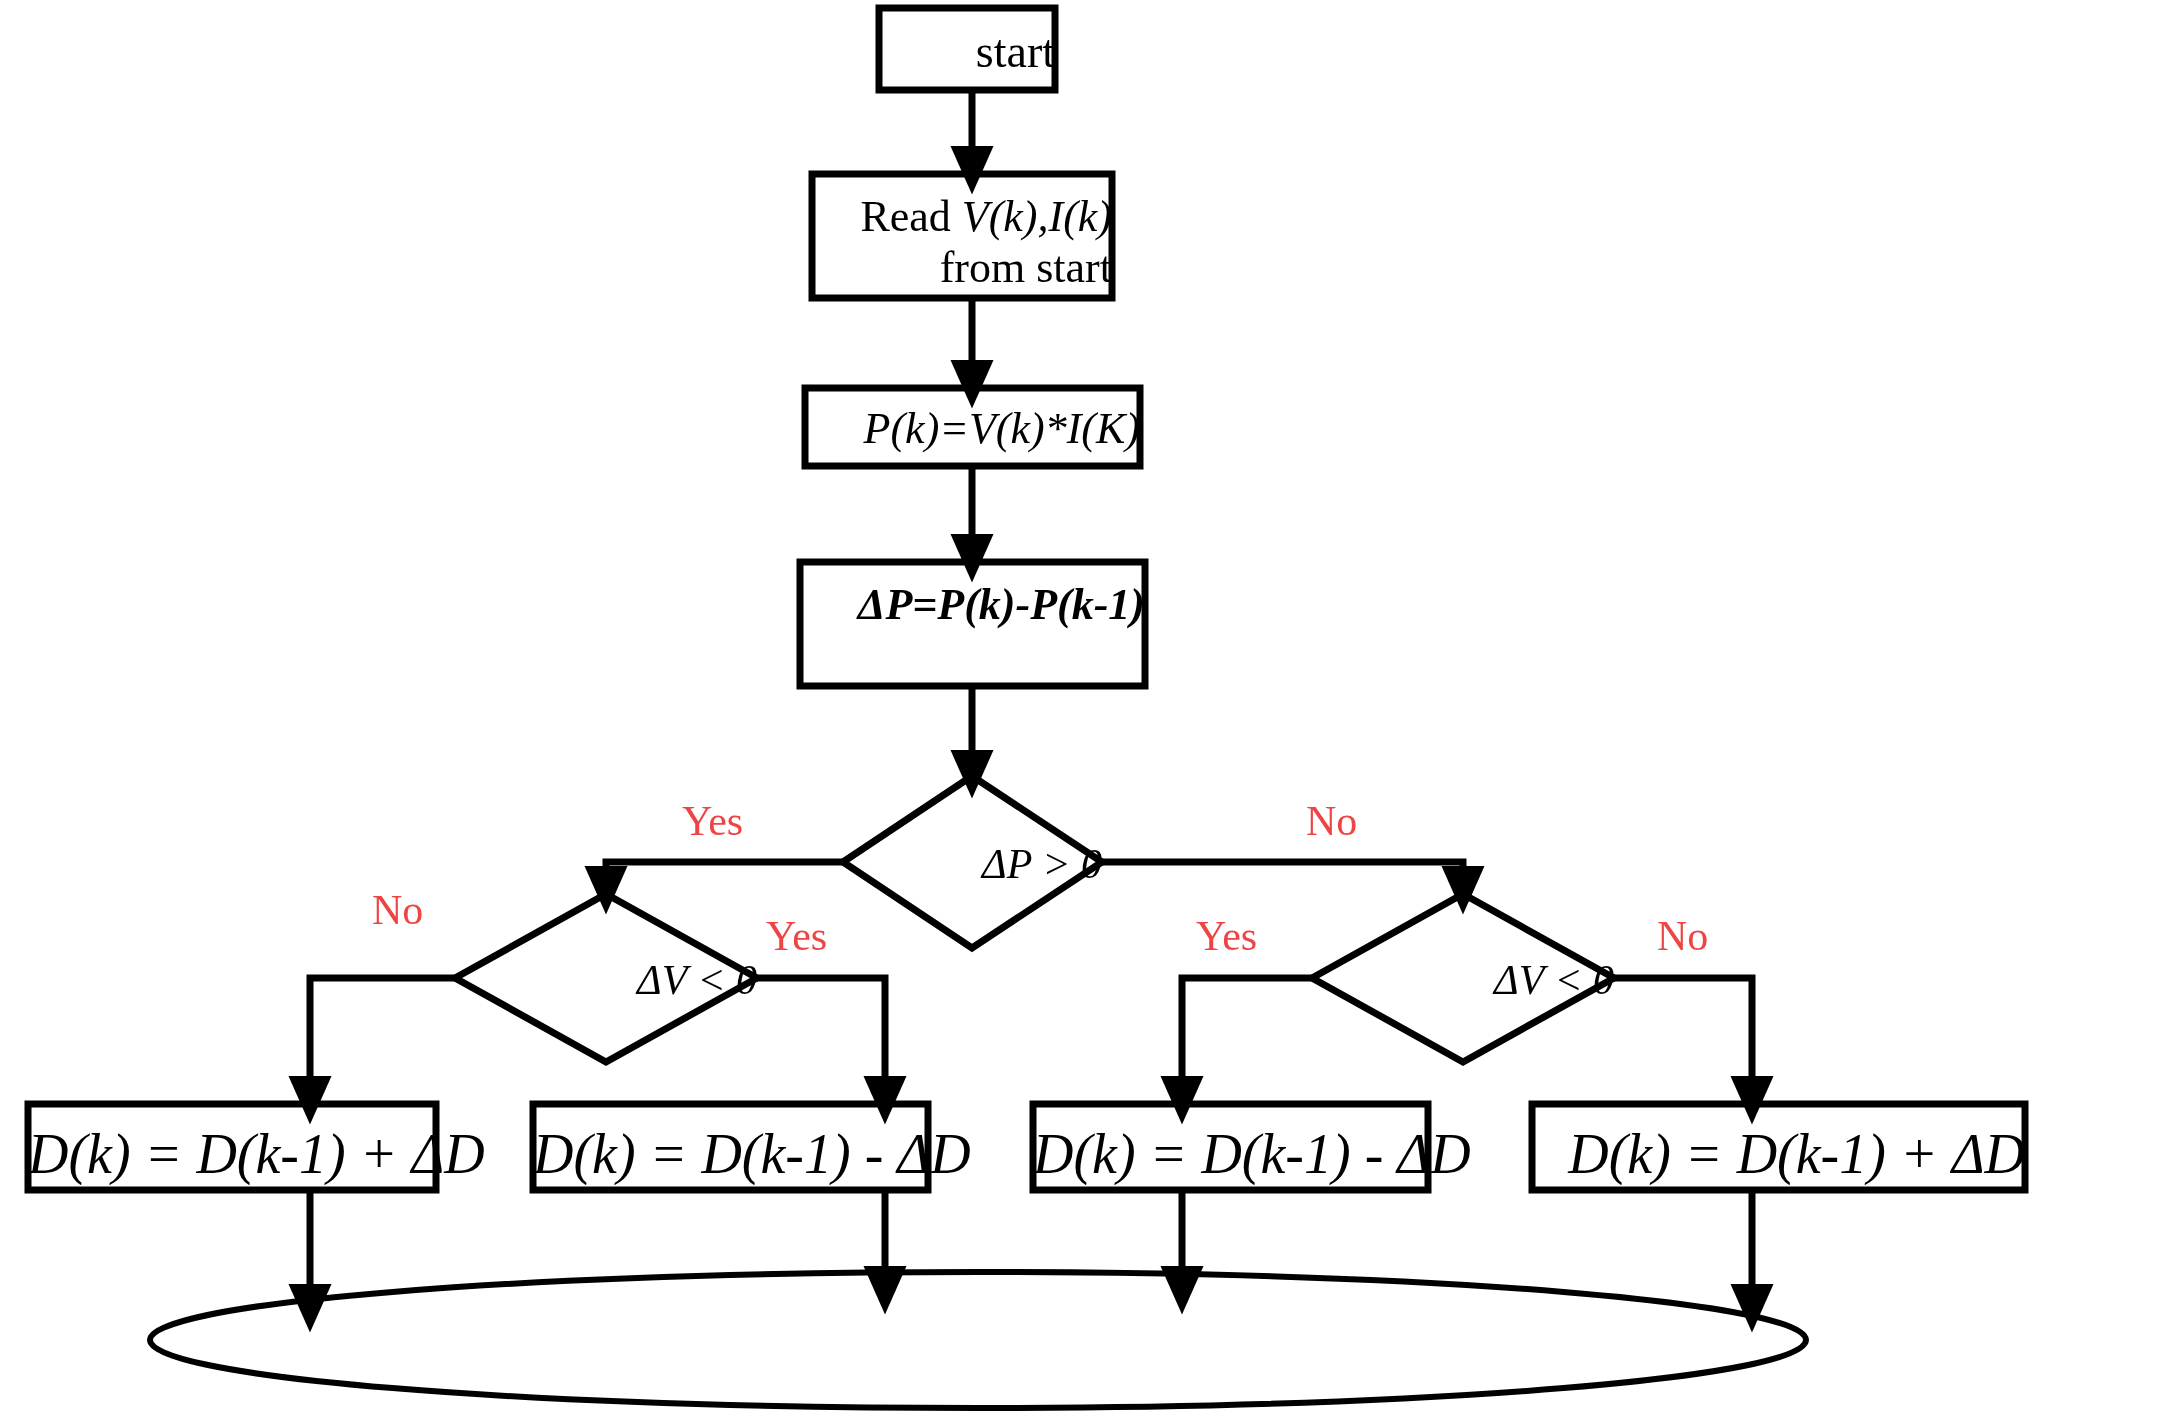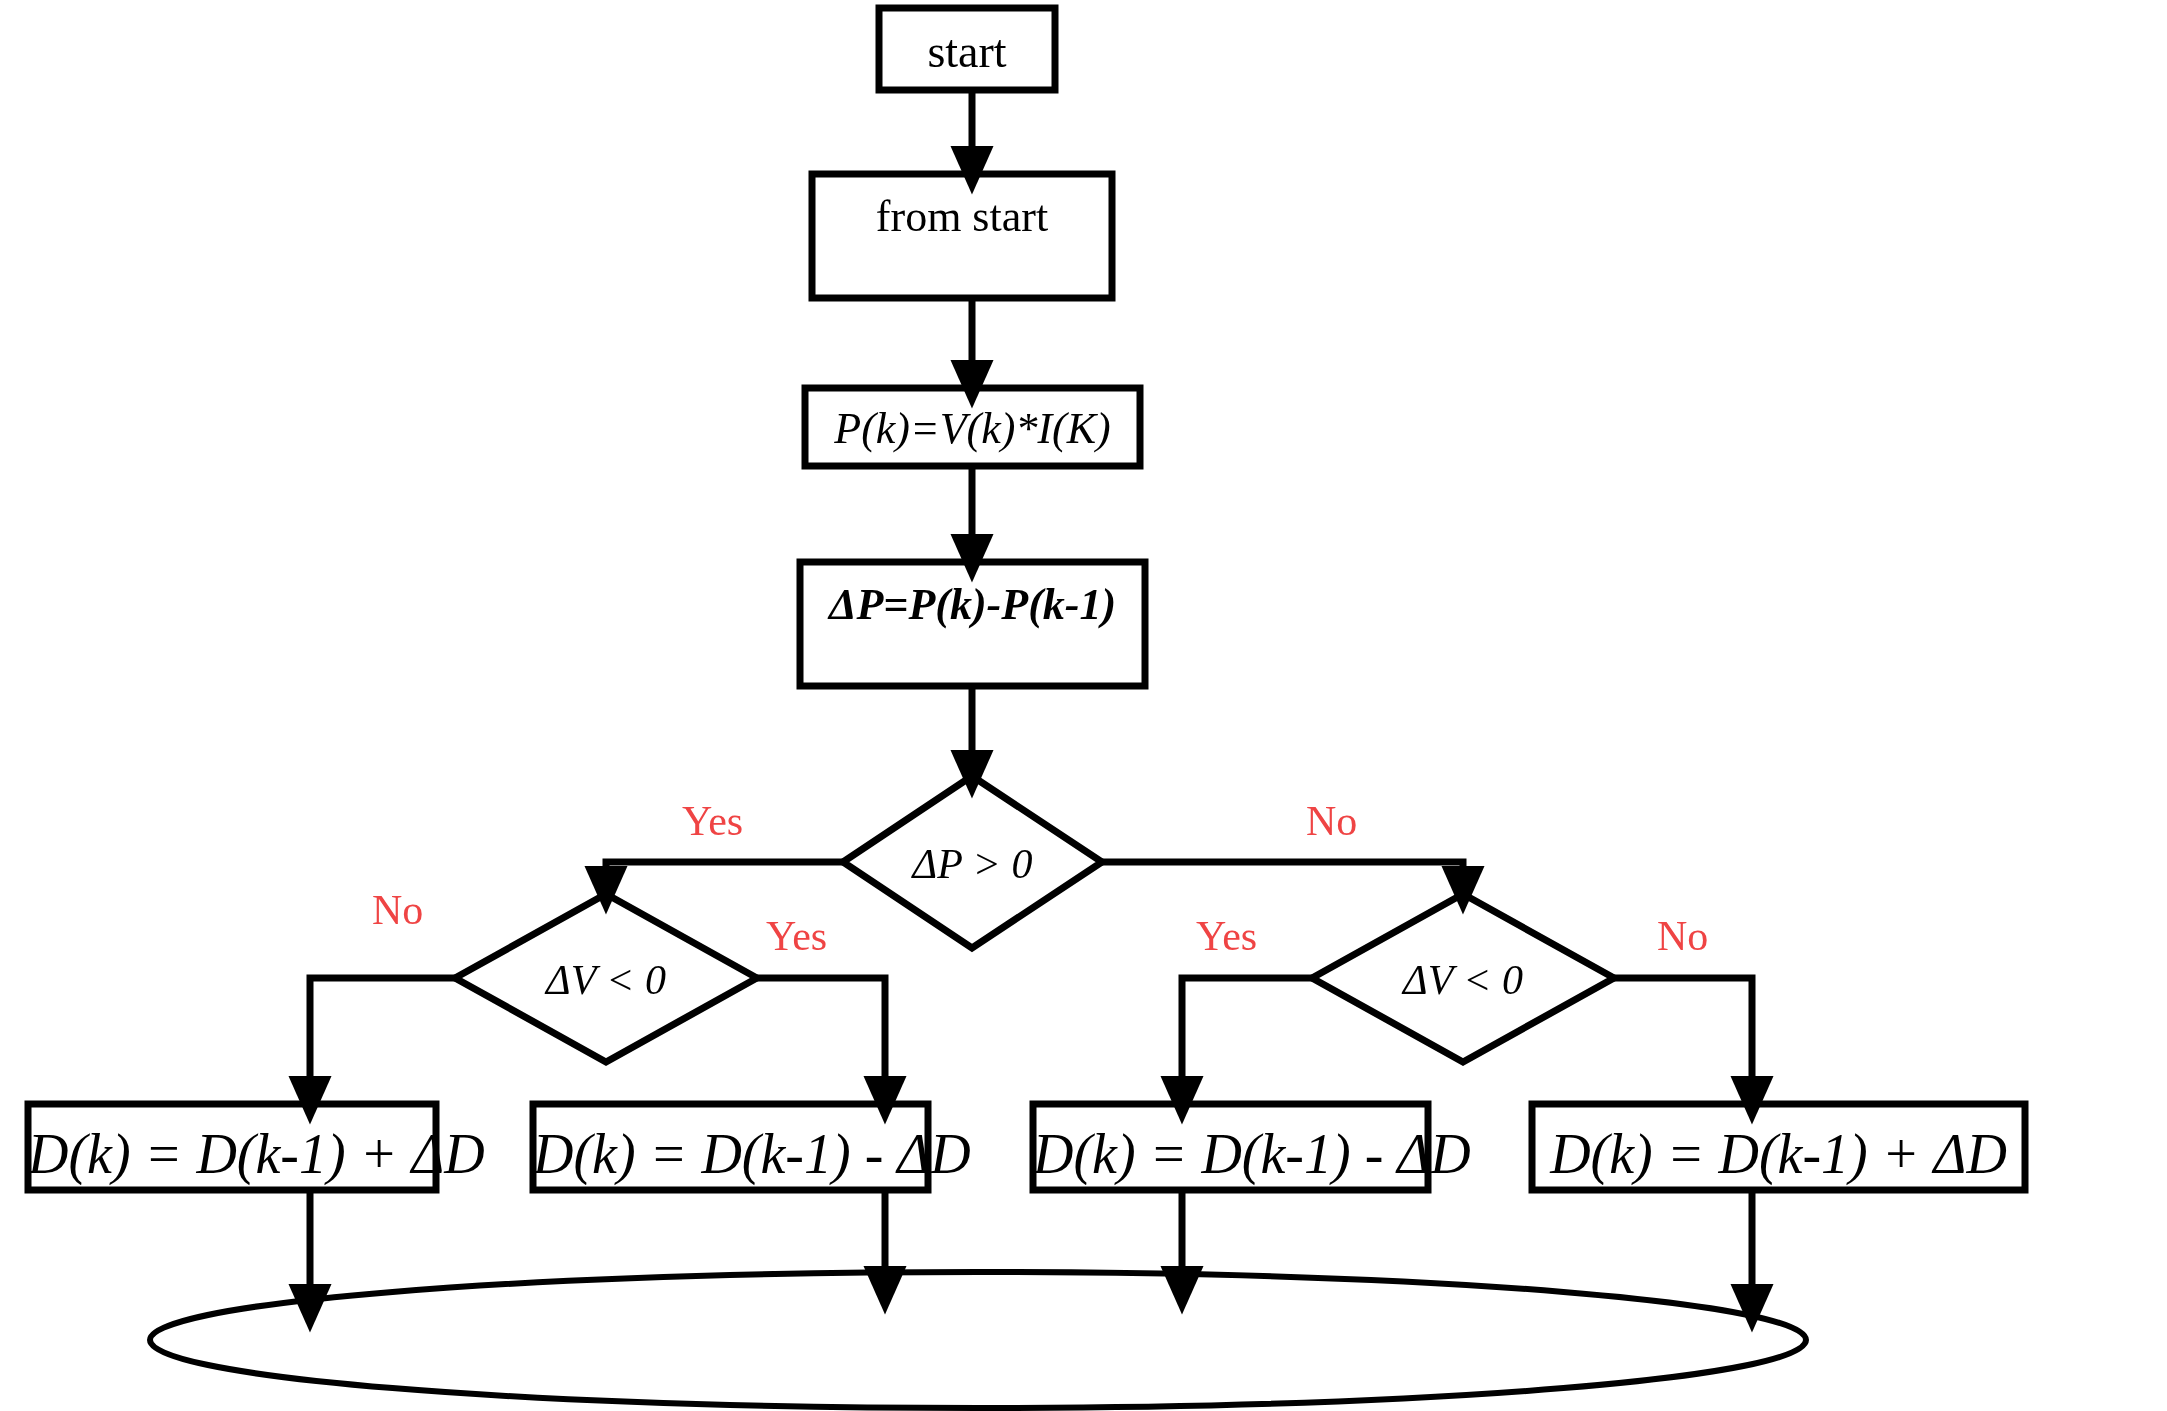--- a/index.html
+++ b/index.html
@@ -32,21 +32,21 @@
     stroke: #000000;
     stroke-width: 6;
   }
   .conn {
     stroke: #000000;
     stroke-width: 7;
     fill: none;
   }
   .node-label {
     position: absolute;
-    text-align: center;
+    text-align: right;
     color: #000000;
     line-height: 1.15;
     white-space: nowrap;
     pointer-events: none;
   }
   .t-plain { font-style: normal; }
   .t-ital  { font-style: italic; }
   .sz-start { font-size: 46px; }
   .sz-proc  { font-size: 44px; }
   .sz-dec   { font-size: 42px; }
@@ -116,20 +116,23 @@
     <line class="conn" x1="885" y1="1190" x2="885" y2="1288" marker-end="url(#arrowhead)"></line>
     <line class="conn" x1="1182" y1="1190" x2="1182" y2="1288" marker-end="url(#arrowhead)"></line>
     <line class="conn" x1="1752" y1="1190" x2="1752" y2="1306" marker-end="url(#arrowhead)"></line>
   </svg>
 
   <div class="node-label sz-start t-plain" style="left:879px; top:26px; width:176px;">
     <span>start</span>
   </div>
 
   <div class="node-label sz-proc" style="left:812px; top:192px; width:300px;">
+    <div>
+      <span class="t-plain">Read </span><span class="t-ital">V(k),I(k)</span>
+    </div>
     <div class="t-plain">from start</div>
   </div>
 
   <div class="node-label sz-proc t-ital" style="left:805px; top:404px; width:335px;">
     <span>P(k)=V(k)*I(K)</span>
   </div>
 
   <div class="node-label sz-proc t-ital" style="left:800px; top:580px; width:345px;font-weight:bold;">
     <div>ΔP=P(k)-P(k-1)</div>
   </div>

